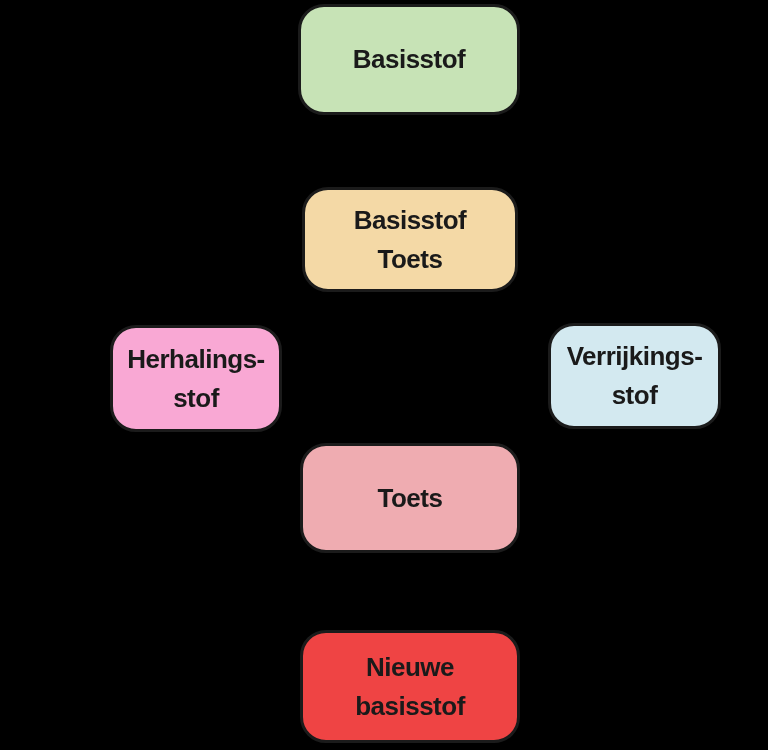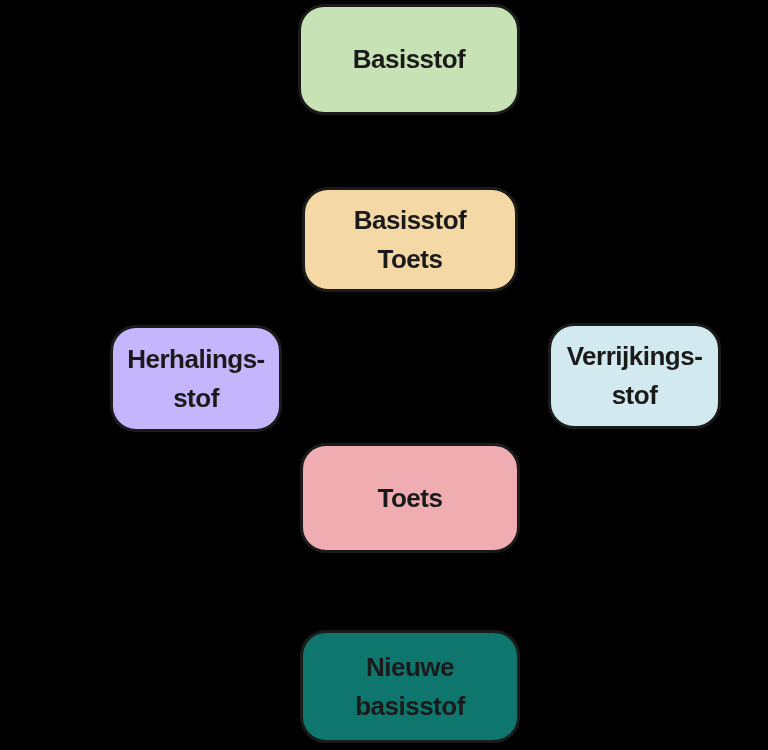--- a/index.html
+++ b/index.html
@@ -44,32 +44,32 @@
   <div class="node" style="left: 298px; top: 4px; width: 222px; height: 111px; background-color: rgb(199, 227, 182);">
     <span class="line">Basisstof</span>
 
   </div>
 
   <div class="node" style="left: 302px; top: 187px; width: 216px; height: 105px; background-color: rgb(244, 217, 166);">
     <span class="line">Basisstof</span>
     <span class="line">Toets</span>
   </div>
 
-  <div class="node" style="left: 110px; top: 325px; width: 172px; height: 107px; background-color: #c4b5fd;">
+  <div class="node" style="left: 110px; top: 325px; width: 172px; height: 107px; background-color: #f9a8d4;">
     <span class="line">Herhalings-</span>
     <span class="line">stof</span>
   </div>
 
   <div class="node" style="left: 540px; top: 323px; width: 173px; height: 106px; background-color: rgb(211, 233, 240); margin-left: 8px;">
     <span class="line">Verrijkings-</span>
     <span class="line">stof</span>
   </div>
 
   <div class="node" style="left: 300px; top: 443px; width: 220px; height: 110px; background-color: rgb(239, 172, 177);">
     <span class="line">Toets</span>
   </div>
 
-  <div class="node" style="left: 300px; top: 630px; width: 220px; height: 113px; background-color: #0f766e;">
+  <div class="node" style="left: 300px; top: 630px; width: 220px; height: 113px; background-color: #ef4444;">
     <span class="line">Nieuwe</span>
     <span class="line">basisstof</span>
   </div>
 
 </div>
 
 </body></html>

